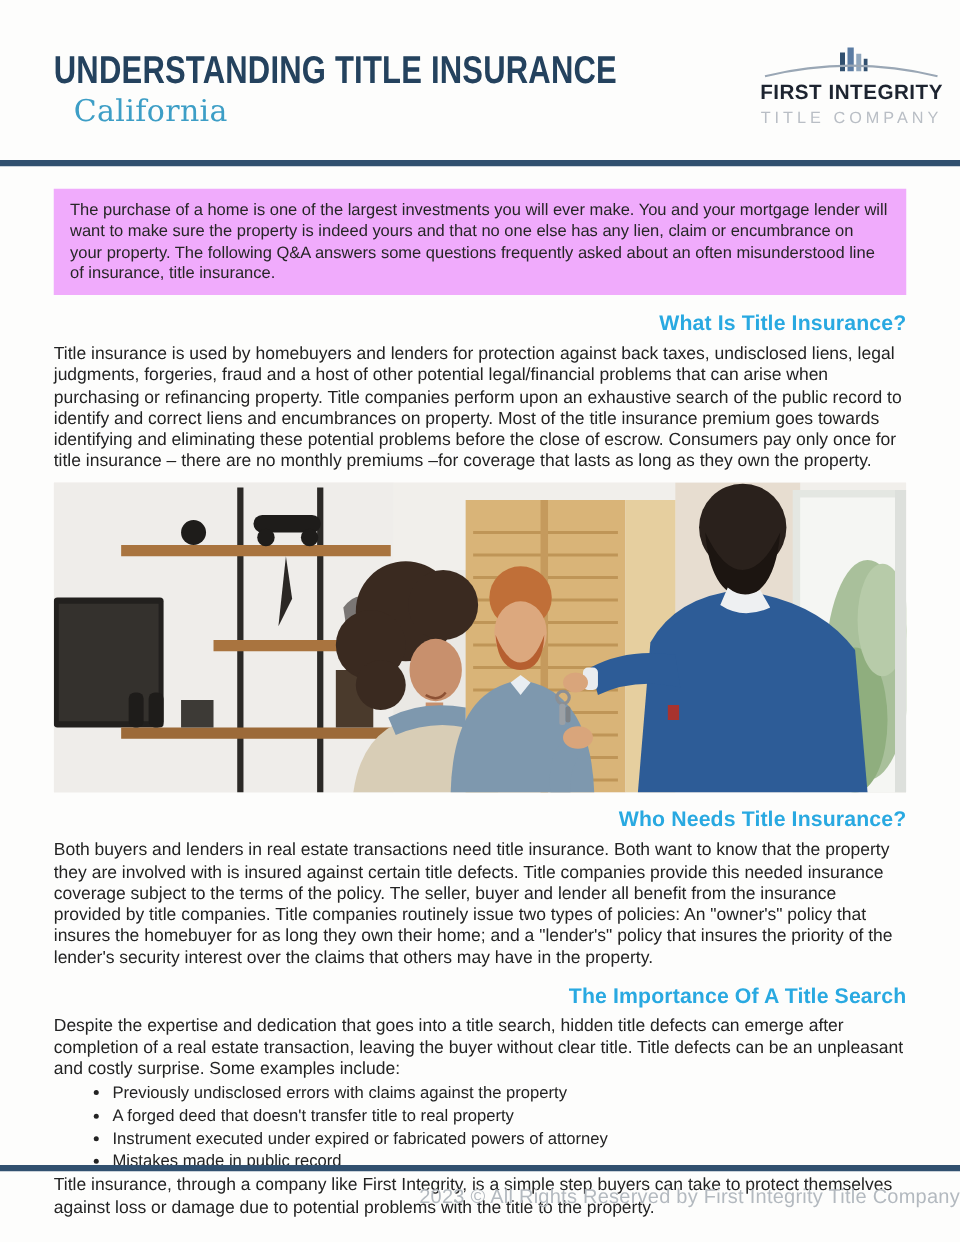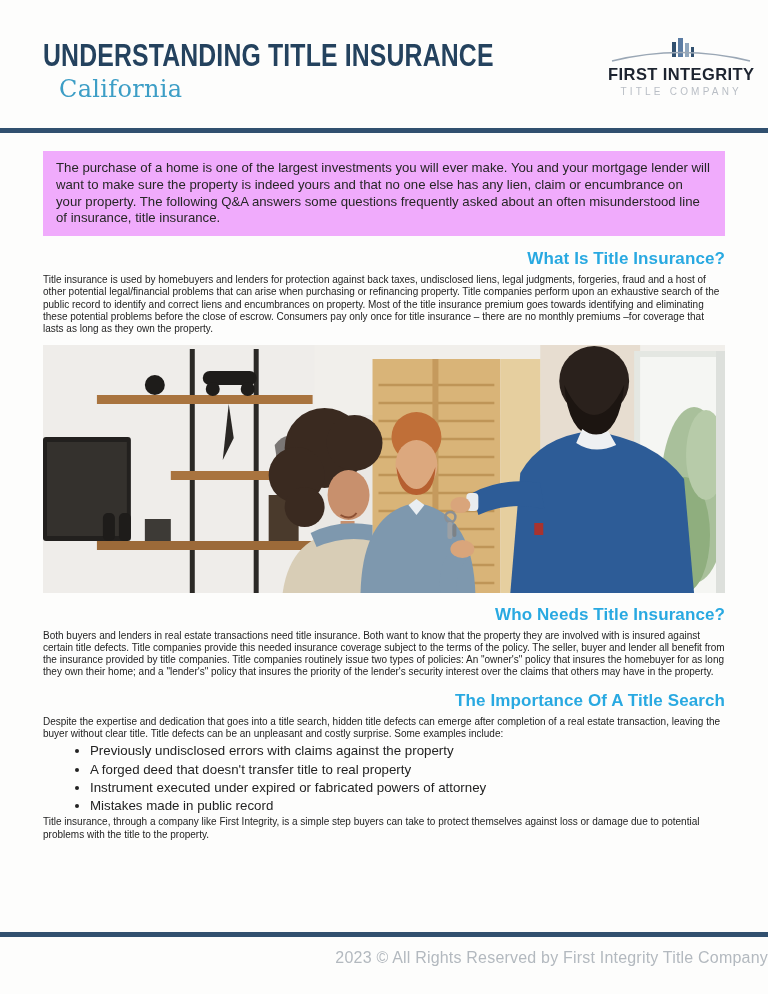--- a/index.html
+++ b/index.html
@@ -25,40 +25,40 @@
     font-family:"DejaVu Serif", serif; font-size:24px; color:#3d9ec6;
     margin-top:6px; letter-spacing:.3px;margin-left:16px;
   }
   .logo { width:160px; text-align:center; margin-top:-4px; }
   .logo-icon { display:block; margin:0 auto; }
   .logo-name {
     font-weight:700; font-size:16.5px; color:#1d2430; letter-spacing:.4px;
     margin-top:1px; white-space:nowrap;
   }
   .logo-tagline {
-    font-size:10px; color:#b9bec5; letter-spacing:3.2px; margin-top:2px;
+    font-size:13px; color:#b9bec5; letter-spacing:3.2px; margin-top:2px;
     white-space:nowrap;
   }
   
   .rule { position:absolute; left:0; right:0; height:5px; background:#31506f; }
   .rule-top { top:128px; }
   .rule-bottom { top:932px; }
   
   .content { position:absolute; top:151px; left:43px; width:682px; }
   .intro-box {
     background:#f0abfc; color:#262626; padding:9px 13px;
     font-size:13.2px; line-height:1.27; margin-bottom:13px;
   }
   h2.section-heading {
     color:#29a9e1; font-size:17px; font-weight:700; margin:12px 0 5px 2px;
     letter-spacing:.1px;
     text-align:right;
   }
   p.body-text {
-    color:#232323; font-size:10px; line-height:1.23; margin-bottom:2px;
+    color:#232323; font-size:14px; line-height:1.23; margin-bottom:2px;
   }
   ul.bullet-list {
     margin:2px 0 2px 47px; color:#232323; font-size:13.3px; line-height:1.3;
   }
   ul.bullet-list li { margin-bottom:1px; }
   .photo {
     width:682px; height:248px; margin:9px 0 2px 0; display:block;
   }
   
   .footer-text {

